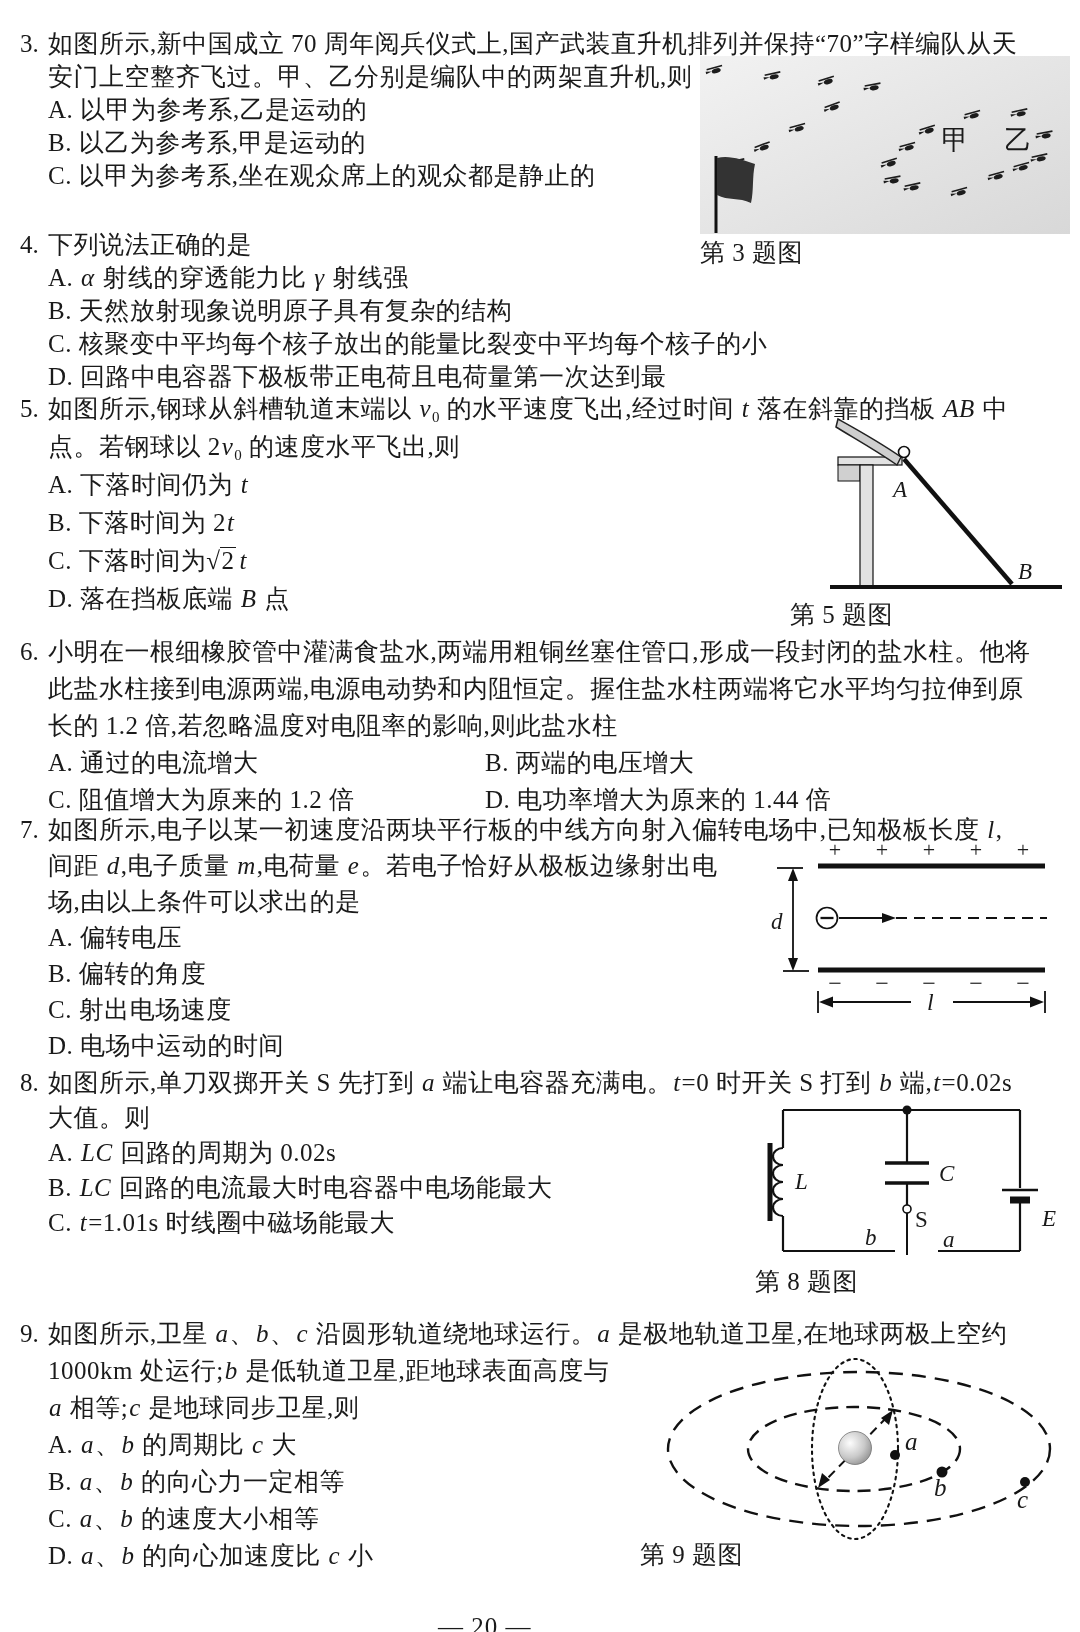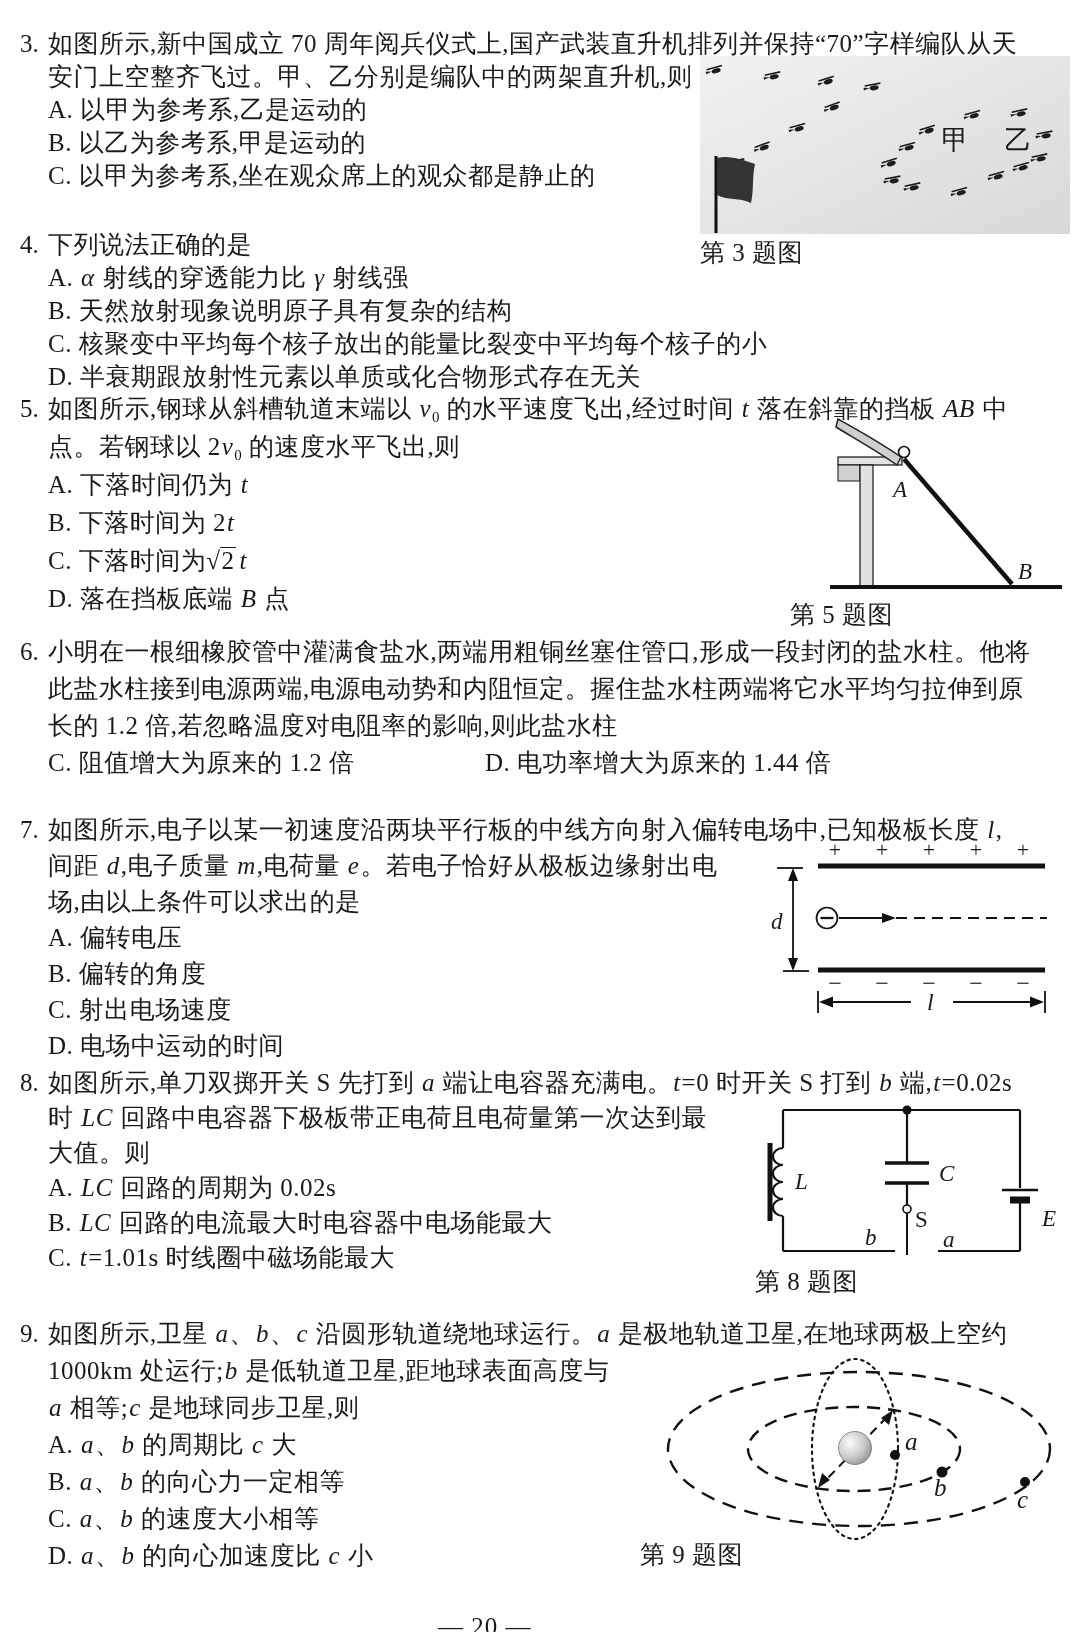--- a/index.html
+++ b/index.html
@@ -94,21 +94,21 @@
     </svg>
   </div>
   <div class="figcap" style="left:700px; top:236px; width:370px;">第 3 题图</div>
 
   <div class="q lh33" style="top:228px">
     <span class="q-num">4.</span>
     <div class="q-line">下列说法正确的是</div>
     <div class="q-line">A. <span class="it">α</span> 射线的穿透能力比 <span class="it">γ</span> 射线强</div>
     <div class="q-line">B. 天然放射现象说明原子具有复杂的结构</div>
     <div class="q-line">C. 核聚变中平均每个核子放出的能量比裂变中平均每个核子的小</div>
-    <div class="q-line">D. 半衰期跟放射性元素以单质或化合物形式存在无关</div>
+    <div class="q-line">D. 回路中电容器下极板带正电荷且电荷量第一次达到最</div>
   </div>
 
   <div class="q lh38" style="top:390px">
     <span class="q-num">5.</span>
     <div class="q-line">如图所示,钢球从斜槽轨道末端以 <span class="it">v</span><sub>0</sub> 的水平速度飞出,经过时间 <span class="it">t</span> 落在斜靠的挡板 <span class="it">AB</span> 中</div>
     <div class="q-line">点。若钢球以 2<span class="it">v</span><sub>0</sub> 的速度水平飞出,则</div>
     <div class="q-line">A. 下落时间仍为 <span class="it">t</span></div>
     <div class="q-line">B. 下落时间为 2<span class="it">t</span></div>
     <div class="q-line">C. 下落时间为<span class="sq">√<span class="rad">2</span></span><span class="it">t</span></div>
     <div class="q-line">D. 落在挡板底端 <span class="it">B</span> 点</div>
@@ -131,20 +131,24 @@
       <text x="218" y="166" font-size="23" font-style="italic">B</text>
     </svg>
   </div>
   <div class="figcap" style="left:790px; top:598px; width:290px;">第 5 题图</div>
 
   <div class="q lh37" style="top:633px">
     <span class="q-num">6.</span>
     <div class="q-line">小明在一根细橡胶管中灌满食盐水,两端用粗铜丝塞住管口,形成一段封闭的盐水柱。他将</div>
     <div class="q-line">此盐水柱接到电源两端,电源电动势和内阻恒定。握住盐水柱两端将它水平均匀拉伸到原</div>
     <div class="q-line">长的 1.2 倍,若忽略温度对电阻率的影响,则此盐水柱</div>
+    <div class="q-line two-col">
+      <span>A. 通过的电流增大</span>
+      <span class="col-b">B. 两端的电压增大</span>
+    </div>
     <div class="q-line two-col">
       <span>C. 阻值增大为原来的 1.2 倍</span>
       <span class="col-b">D. 电功率增大为原来的 1.44 倍</span>
     </div>
   </div>
 
   <div class="q lh36" style="top:812px">
     <span class="q-num">7.</span>
     <div class="q-line">如图所示,电子以某一初速度沿两块平行板的中线方向射入偏转电场中,已知极板长度 <span class="it">l</span>,</div>
     <div class="q-line">间距 <span class="it">d</span>,电子质量 <span class="it">m</span>,电荷量 <span class="it">e</span>。若电子恰好从极板边缘射出电</div>
@@ -202,21 +206,20 @@
         <polygon points="44,159 58,153.5 58,164.5" stroke="none" fill="#111"></polygon>
         <polygon points="269,159 255,153.5 255,164.5" stroke="none" fill="#111"></polygon>
       </g>
       <text x="152" y="167" font-size="24" font-style="italic">l</text>
     </svg>
   </div>
 
   <div class="q lh35" style="top:1065px">
     <span class="q-num">8.</span>
     <div class="q-line">如图所示,单刀双掷开关 S 先打到 <span class="it">a</span> 端让电容器充满电。<span class="it">t</span>=0 时开关 S 打到 <span class="it">b</span> 端,<span class="it">t</span>=0.02s</div>
-    <div class="q-line">时 <span class="it">LC</span> 回路中电容器下极板带正电荷且电荷量第一次达到最</div>
     <div class="q-line">大值。则</div>
     <div class="q-line">A. <span class="it">LC</span> 回路的周期为 0.02s</div>
     <div class="q-line">B. <span class="it">LC</span> 回路的电流最大时电容器中电场能最大</div>
     <div class="q-line">C. <span class="it">t</span>=1.01s 时线圈中磁场能最大</div>
   </div>
 
   <div class="fig" style="left:755px; top:1093px;">
     <svg width="305" height="170" viewBox="0 0 305 170">
       <g stroke="#111" fill="none">
         <line x1="28" y1="17" x2="265" y2="17" stroke-width="2.2"></line>

